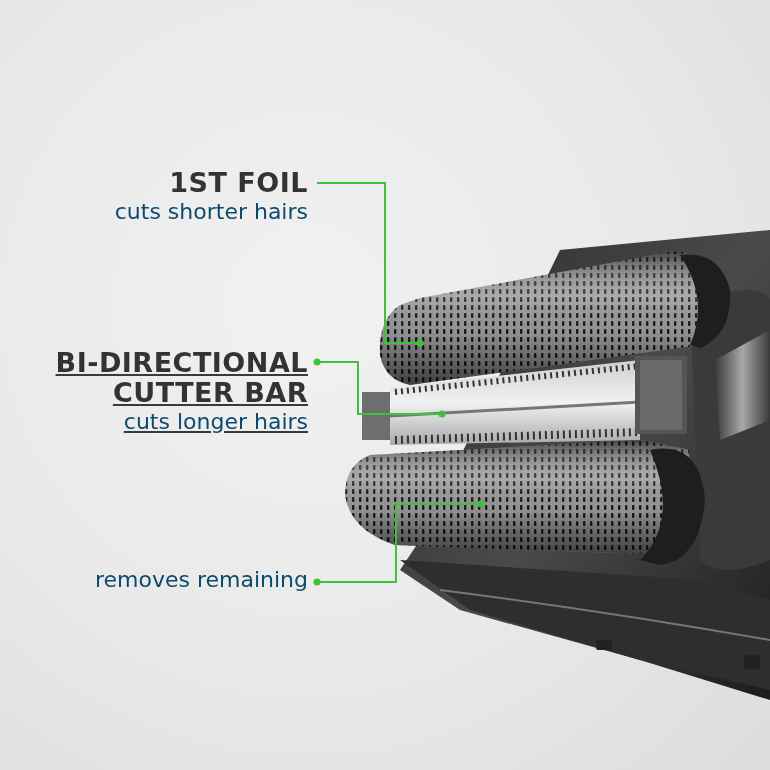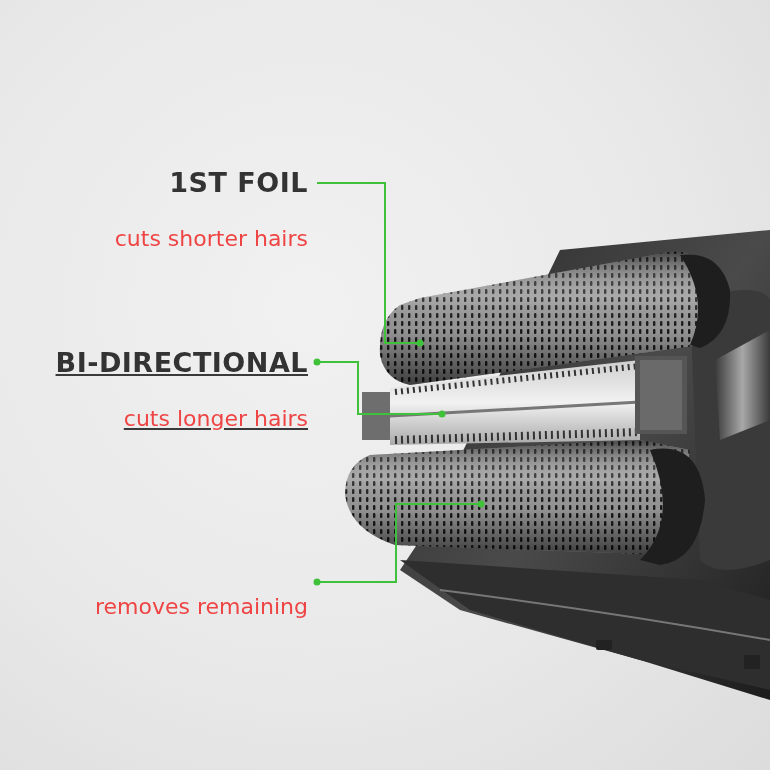--- a/index.html
+++ b/index.html
@@ -2,21 +2,21 @@
 <html><head>
 <meta charset="utf-8">
 <style>
   html, body { margin: 0; padding: 0; }
   body { width: 770px; height: 770px; overflow: hidden; position: relative;
     background: radial-gradient(ellipse at 40% 40%, #f1f1f1 0%, #e9e9e9 55%, #dcdcdc 100%);
     font-family: "DejaVu Sans", "Liberation Sans", sans-serif; }
   .stage { position: absolute; inset: 0; }
   .label { position: absolute; text-align: right; color: #3a3a3a; }
   .label .title { font-weight: bold; font-size: 27px; line-height: 30px; letter-spacing: 0.5px; color: #333; }
-  .label .desc { font-size: 22px; line-height: 28px; color: #ef4444; margin-top: 27px; }
+  .label .desc { font-size: 22px; line-height: 28px; color: #0c4a6e; }
   #lbl-foil1 { right: 462px; top: 168px; }
   #lbl-cutter { right: 462px; top: 348px; text-decoration: underline; }
   #lbl-foil2 { right: 462px; top: 566px; }
   svg.product { position: absolute; left: 0; top: 0; }
 </style>
 </head>
 <body>
 
 <div class="stage">
 
@@ -94,19 +94,20 @@
     </g>
   </svg>
 
   <div class="label" id="lbl-foil1">
     <div class="title">1ST FOIL</div>
     <div class="desc">cuts shorter hairs</div>
   </div>
 
   <div class="label" id="lbl-cutter">
     <div class="title">BI-DIRECTIONAL</div>
+    <div class="title">CUTTER BAR</div>
     <div class="desc">cuts longer hairs</div>
   </div>
 
   <div class="label" id="lbl-foil2">
     <div class="desc">removes remaining</div>
   </div>
 </div>
 
 </body></html>

